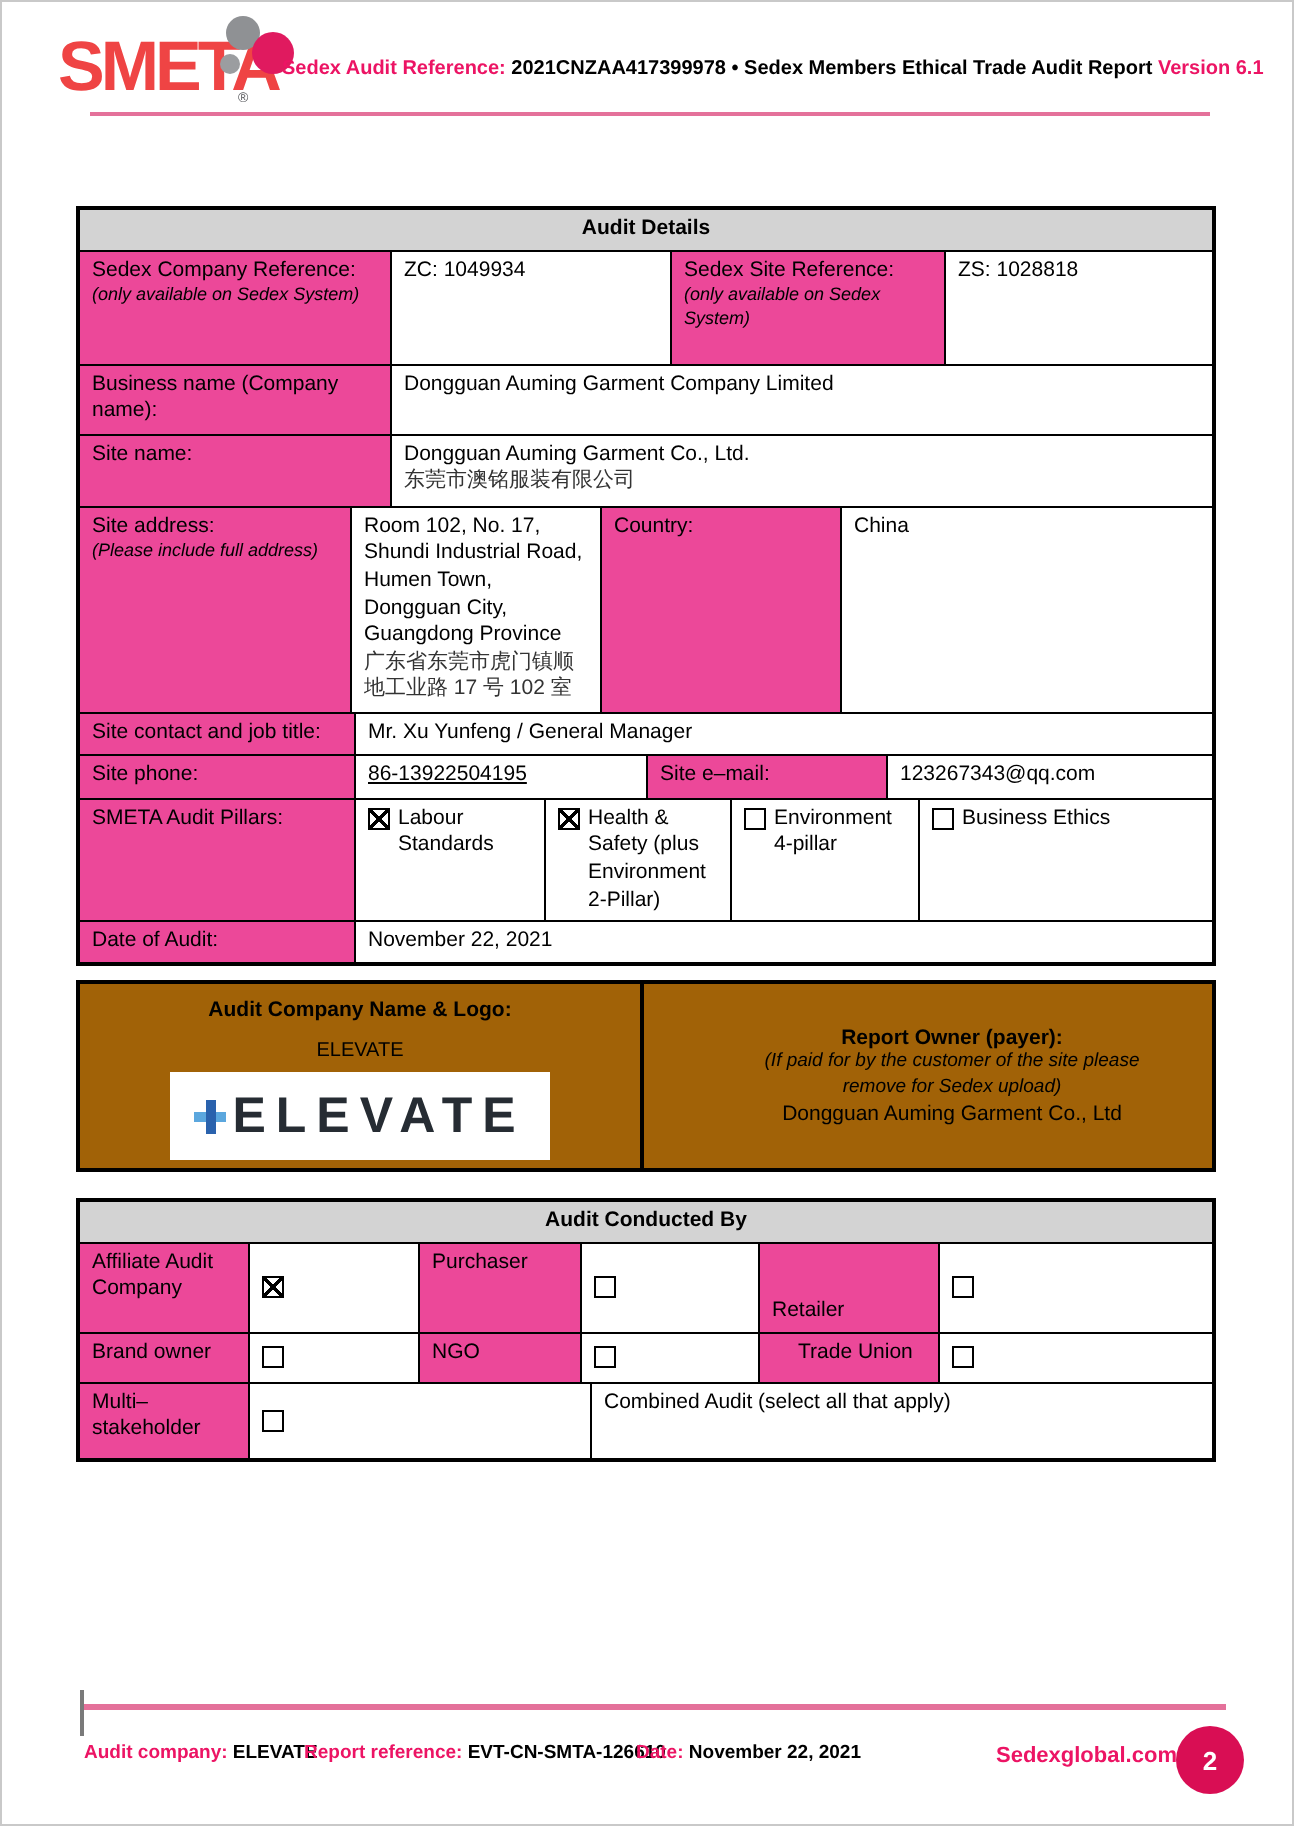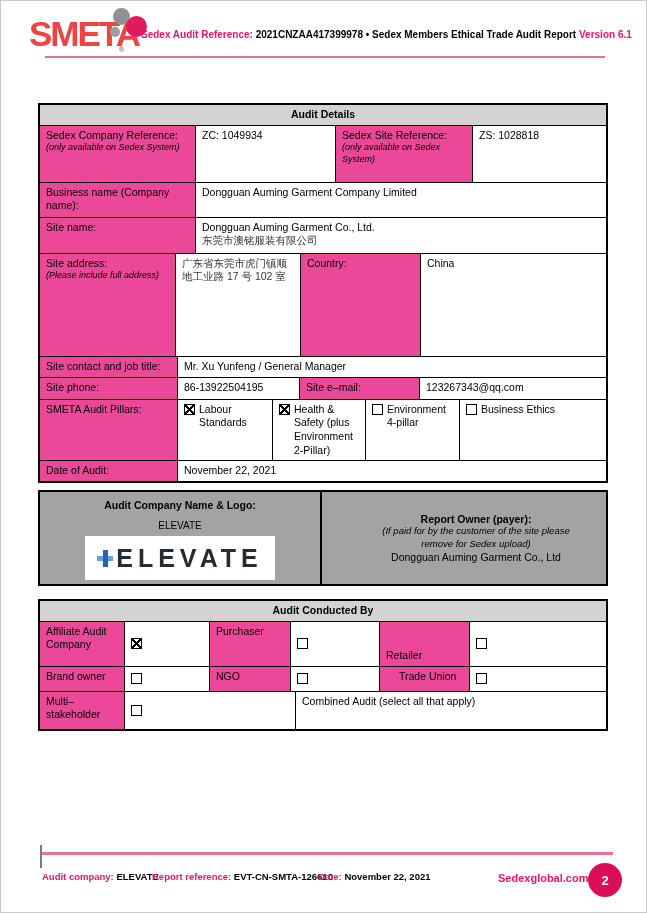--- a/index.html
+++ b/index.html
@@ -37,21 +37,21 @@
   .cb { display:inline-block; width:11px; height:11px; border:1.5px solid #000; background:#fff; flex:none; }
   .cb.checked {
     background-image:
       linear-gradient(45deg, transparent 43%, #000 43%, #000 57%, transparent 57%),
       linear-gradient(135deg, transparent 43%, #000 43%, #000 57%, transparent 57%);
   }
   .cbwrap { display:flex; align-items:flex-start; gap:4px; }
   .cbwrap .cb { margin-top:1px; }
 
   
-  .logo-sec { position:absolute; left:38px; top:490px; width:570px; height:96px; background:#a3a3a3; border:2px solid #000; display:flex; }
+  .logo-sec { position:absolute; left:38px; top:490px; width:570px; height:96px; background:#a16207; border:2px solid #000; display:flex; }
   .logo-left { width:282px; border-right:2px solid #000; text-align:center; padding-top:7px; }
   .logo-title { font-size:10.5px; font-weight:bold; }
   .logo-name { font-size:10px; margin-top:9px; }
   .logo-box { margin:5px auto 0; width:190px; height:44px; background:#fff; display:flex; align-items:center; justify-content:center; }
   .plus-icon { position:relative; width:17px; height:26px; margin-right:2px; }
   .plus-icon::before { content:""; position:absolute; left:0; top:11px; width:16px; height:5px; background:#5ba7de; }
   .plus-icon::after  { content:""; position:absolute; left:6px; top:5px; width:5px; height:17px; background:#2a62ad; }
   .logo-text { font-size:25px; font-weight:bold; color:#262c33; letter-spacing:5px; }
   .logo-right { flex:1; display:flex; flex-direction:column; justify-content:center; text-align:center; padding:0 28px;margin-left:24px; }
   .ro-title { font-size:10.5px; font-weight:bold; }
@@ -113,32 +113,33 @@
         <div>Dongguan Auming Garment Co., Ltd.</div>
         <div class="cn">东莞市澳铭服装有限公司</div>
       </div>
     </div>
     <div class="tr" style="min-height:103px;">
       <div class="td lab" style="width:135px;">
         <div>Site address:</div>
         <div class="note">(Please include full address)</div>
       </div>
       <div class="td" style="width:125px;">
+        <div>Room 102, No. 17, Shundi Industrial Road, Humen Town, Dongguan City, Guangdong Province</div>
         <div class="cn">广东省东莞市虎门镇顺地工业路 17 号 102 室</div>
       </div>
       <div class="td lab" style="width:120px;">Country:</div>
       <div class="td grow">China</div>
     </div>
     <div class="tr" style="min-height:21px;">
       <div class="td lab" style="width:137px;">Site contact and job title:</div>
       <div class="td grow">Mr. Xu Yunfeng / General Manager</div>
     </div>
     <div class="tr" style="min-height:22px;">
       <div class="td lab" style="width:137px;">Site phone:</div>
-      <div class="td" style="width:122px;">86-13922504195</div>
+      <div class="td" style="width:146px;text-decoration:underline;">86-13922504195</div>
       <div class="td lab" style="width:120px;">Site e–mail:</div>
       <div class="td grow">123267343@qq.com</div>
     </div>
     <div class="tr" style="min-height:61px;">
       <div class="td lab" style="width:137px;">SMETA Audit Pillars:</div>
       <div class="td" style="width:95px;">
         <div class="cbwrap">
           <span class="cb checked"></span>
           <span>Labour Standards</span>
         </div>

